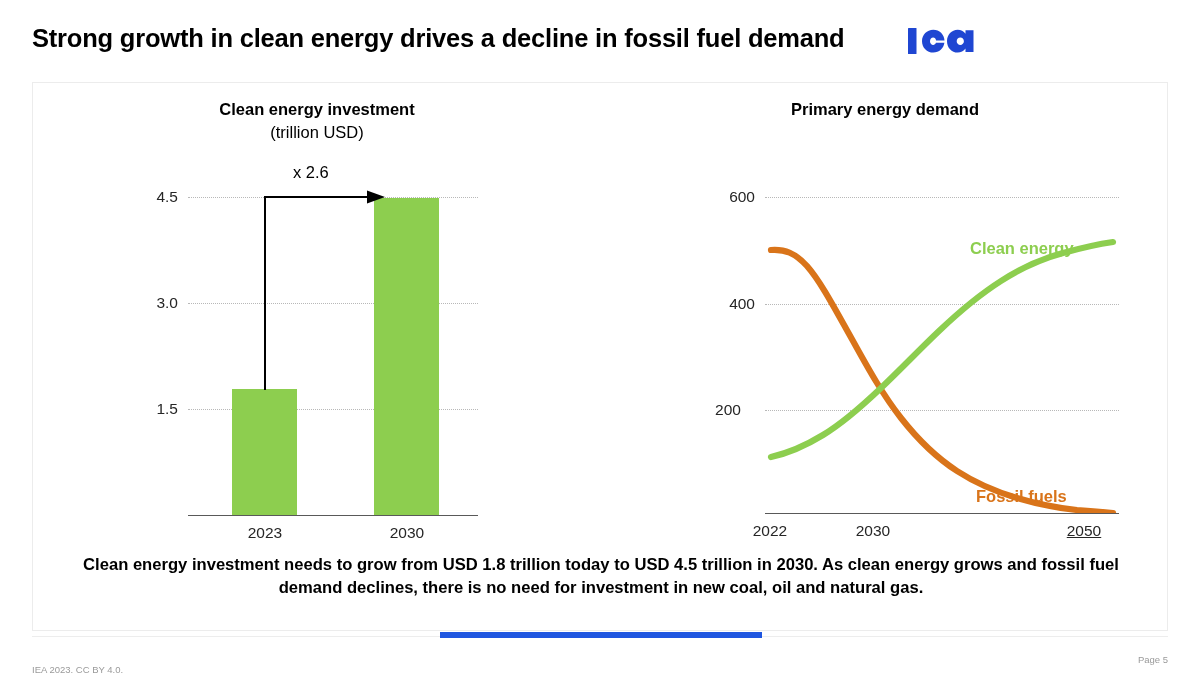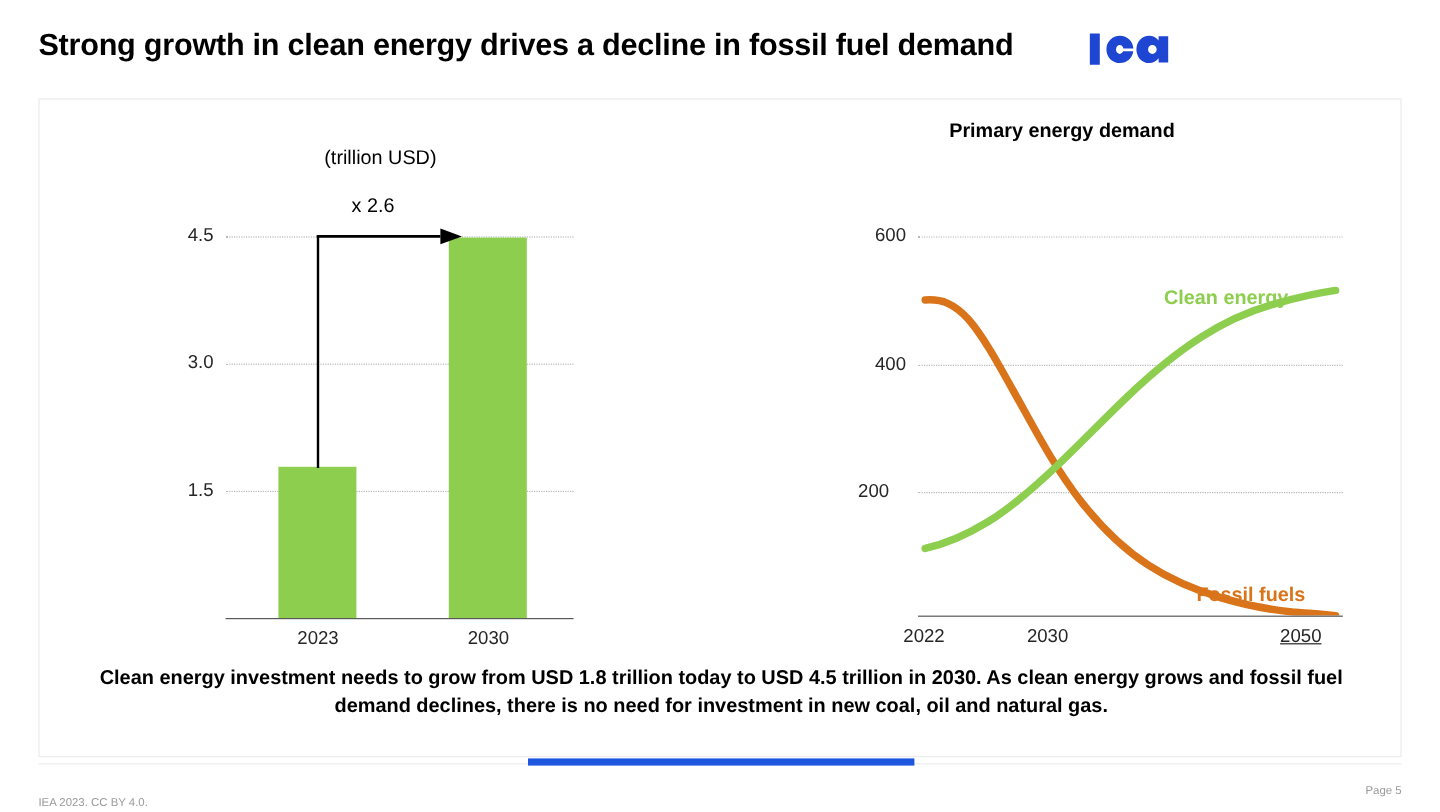--- a/index.html
+++ b/index.html
@@ -175,20 +175,21 @@
           <path d="M14 17.2c0-6.3 4.9-11.4 11.3-11.4 6.2 0 10.9 4.6 11.2 10.7h-8.4c-.3-1.8-1.5-3-2.9-3-1.8 0-3.2 1.7-3.2 3.7s1.4 3.7 3.2 3.7c1.2 0 2.2-.8 2.7-2.1h8.5C35.6 24.5 31.2 28.6 25.3 28.6 18.9 28.6 14 23.5 14 17.2z"></path>
           <path d="M65.5 6.2v21.8h-8V24.6c-1.9 2.6-4.6 4-7.8 4C43.6 28.6 39 23.5 39 17.2S43.6 5.8 49.7 5.8c3.2 0 5.9 1.4 7.8 4V6.2h8zM52.3 13.5c-2 0-3.6 1.7-3.6 3.7s1.6 3.7 3.6 3.7 3.6-1.7 3.6-3.7-1.6-3.7-3.6-3.7z"></path>
         </g>
       </svg>
     </div>
   </div>
 
   <div class="panel">
 
     <div class="chart chart-left">
+      <div class="chart-title t1">Clean energy investment</div>
       <div class="chart-subtitle t2">(trillion USD)</div>
 
       <div class="gridline" style="left:155px; top:114px; width:290px;"></div>
       <div class="gridline" style="left:155px; top:220px; width:290px;"></div>
       <div class="gridline" style="left:155px; top:326px; width:290px;"></div>
 
       <div class="ytick" style="left:95px; top:105px; width:50px;">4.5</div>
       <div class="ytick" style="left:95px; top:211px; width:50px;">3.0</div>
       <div class="ytick" style="left:95px; top:317px; width:50px;">1.5</div>
 
@@ -226,21 +227,21 @@
         <path d="M 6,314 C 24,310 40,303 58,292 C 78,280 96,264 116,245 C 136,226 154,207 174,188 C 194,169 214,152 236,138 C 256,125 276,116 298,110 C 316,105 334,101 348,99" fill="none" stroke="#8DCE4F" stroke-width="6.2" stroke-linecap="round" stroke-linejoin="round"></path>
       </svg>
 
       <div class="axis-baseline" style="left:164px; top:430px; width:354px;"></div>
 
       <div class="xtick" style="left:130px; top:439px; width:78px;">2022</div>
       <div class="xtick" style="left:233px; top:439px; width:78px;">2030</div>
       <div class="xtick" style="left:444px; top:439px; width:78px;text-decoration:underline;">2050</div>
 
       <div class="series-label" style="left:369px; top:156px; color:#8DCE4F;">Clean energy</div>
-      <div class="series-label" style="left:396px; top:404px; color:#D9741A;">Fossil fuels</div>
+      <div class="series-label" style="left:375px; top:404px; color:#D9741A;">Fossil fuels</div>
     </div>
 
     <div class="caption">Clean energy investment needs to grow from USD 1.8 trillion today to USD 4.5 trillion in 2030. As clean energy grows and fossil fuel demand declines, there is no need for investment in new coal, oil and natural gas.</div>
   </div>
 
   <div class="footer-rule"></div>
   <div class="footer-progress"></div>
   <div class="footer-left">IEA 2023. CC BY 4.0.</div>
   <div class="footer-right">Page 5</div>
 

